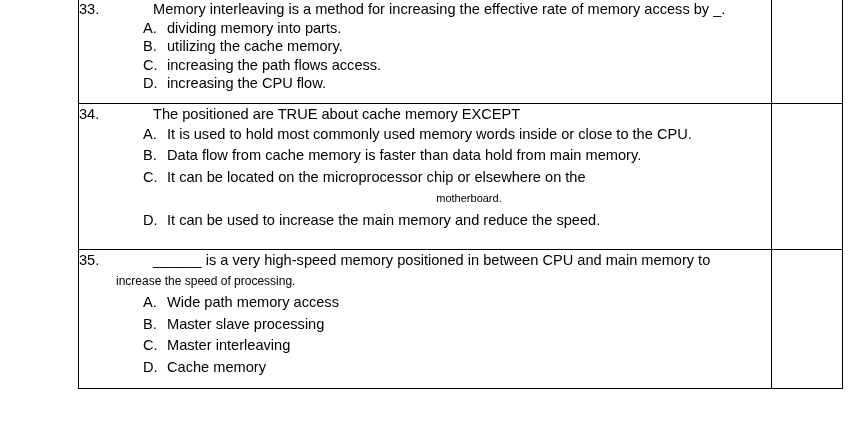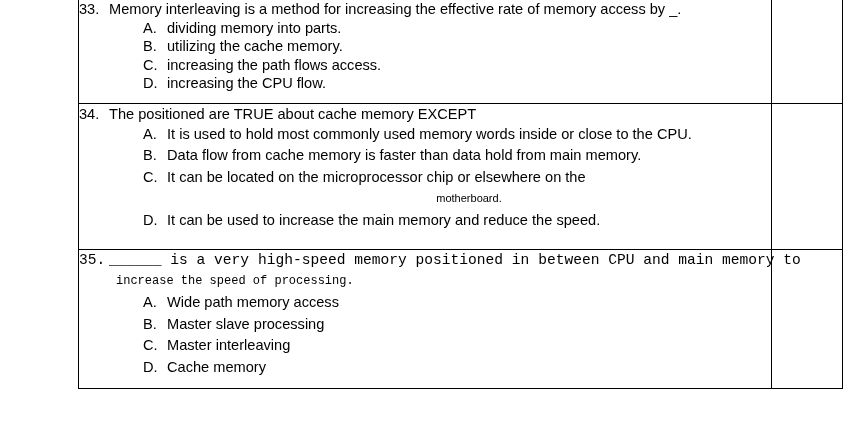--- a/index.html
+++ b/index.html
@@ -53,20 +53,21 @@
     line-height: 18.5px;
     white-space: nowrap;
   }
   .qnum {
     flex: 0 0 auto;
     width: 30px;
     text-align: left;
   }
   .qtext {
     flex: 0 0 auto;
+    margin-left: 44px;
   }
   .qcont {
     font-size: 12px;
     line-height: 18.5px;
     padding-left: 37px;
     white-space: nowrap;
   }
 
   .opt {
     display: flex;
@@ -88,21 +89,21 @@
     white-space: nowrap;
     text-align: center;
   }
 
   
   .row-34 .opt,
   .row-34 .opt-cont { line-height: 21.5px; }
   .row-34 .qline { line-height: 20px; }
   .row-35 .opt { line-height: 21.5px; }
   .row-35 .qline,
-  .row-35 .qcont { line-height: 21px; font-family: Liberation Mono, monospace; }
+  .row-35 .qcont { line-height: 21px; }
 
   .blank-gap { height: 10px; }
   .blank-gap-lg { height: 18px; }
 </style>
 </head>
 <body>
 
 <div id="sheet">
 
   <table class="exam-table">

